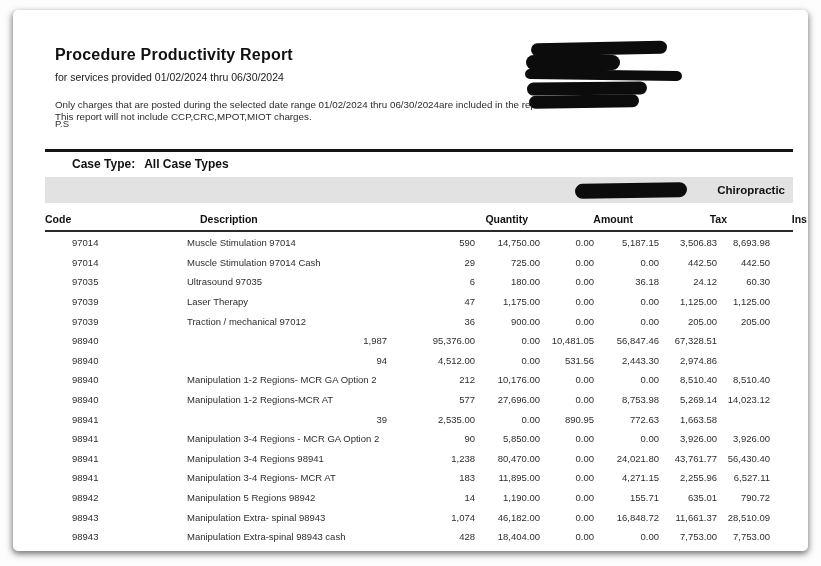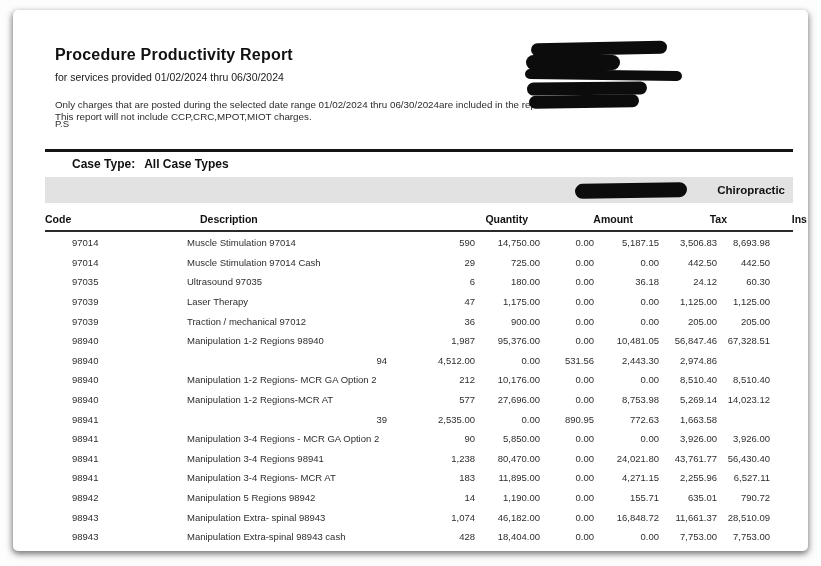--- a/index.html
+++ b/index.html
@@ -175,21 +175,20 @@
       <div class="c">Traction / mechanical 97012</div>
       <div class="c num">36</div>
       <div class="c num">900.00</div>
       <div class="c num">0.00</div>
       <div class="c num">0.00</div>
       <div class="c num">205.00</div>
       <div class="c num">205.00</div>
     </div>
       <div class="grid row">
       <div class="c">98940</div>
-      <div class="c">Manipulation 1-2 Regions 98940</div>
       <div class="c num">1,987</div>
       <div class="c num">95,376.00</div>
       <div class="c num">0.00</div>
       <div class="c num">10,481.05</div>
       <div class="c num">56,847.46</div>
       <div class="c num">67,328.51</div>
     </div>
       <div class="grid row">
       <div class="c">98940</div>
       <div class="c num">94</div>

